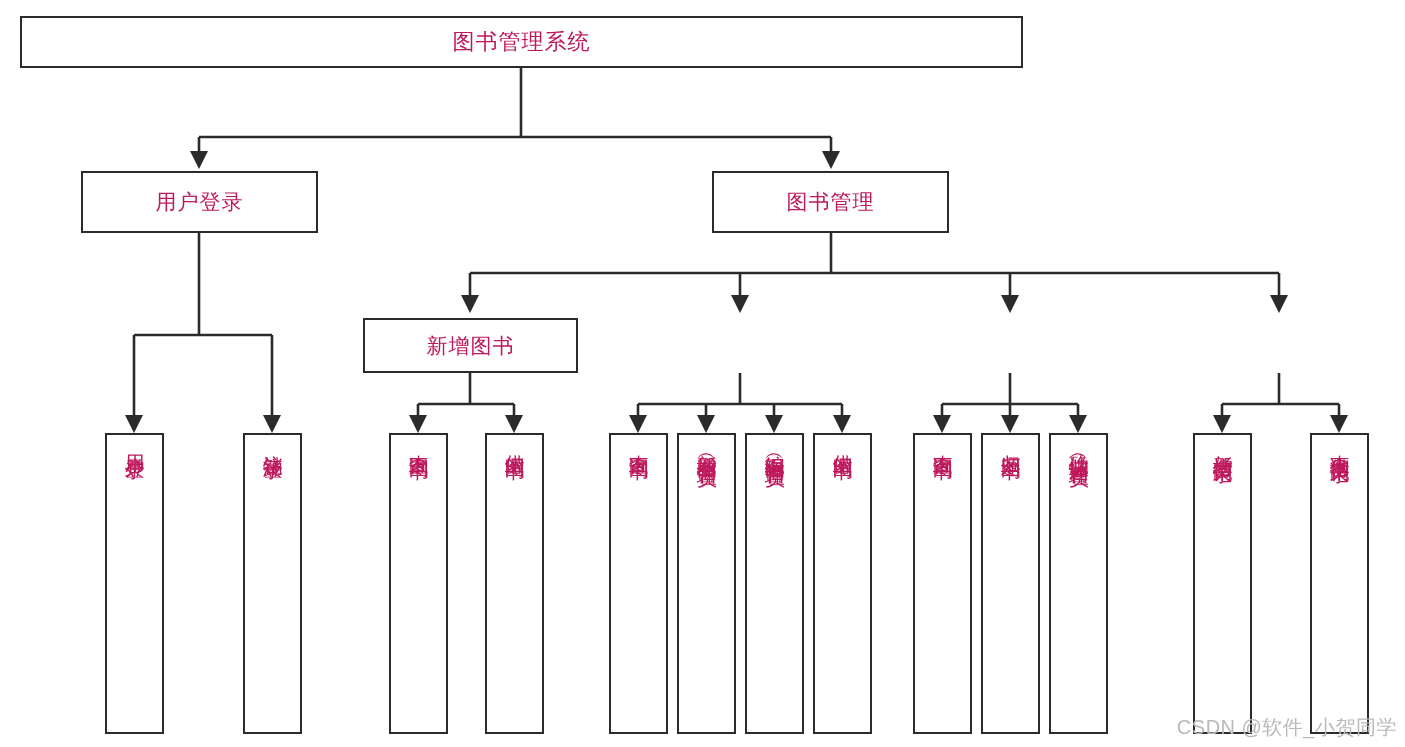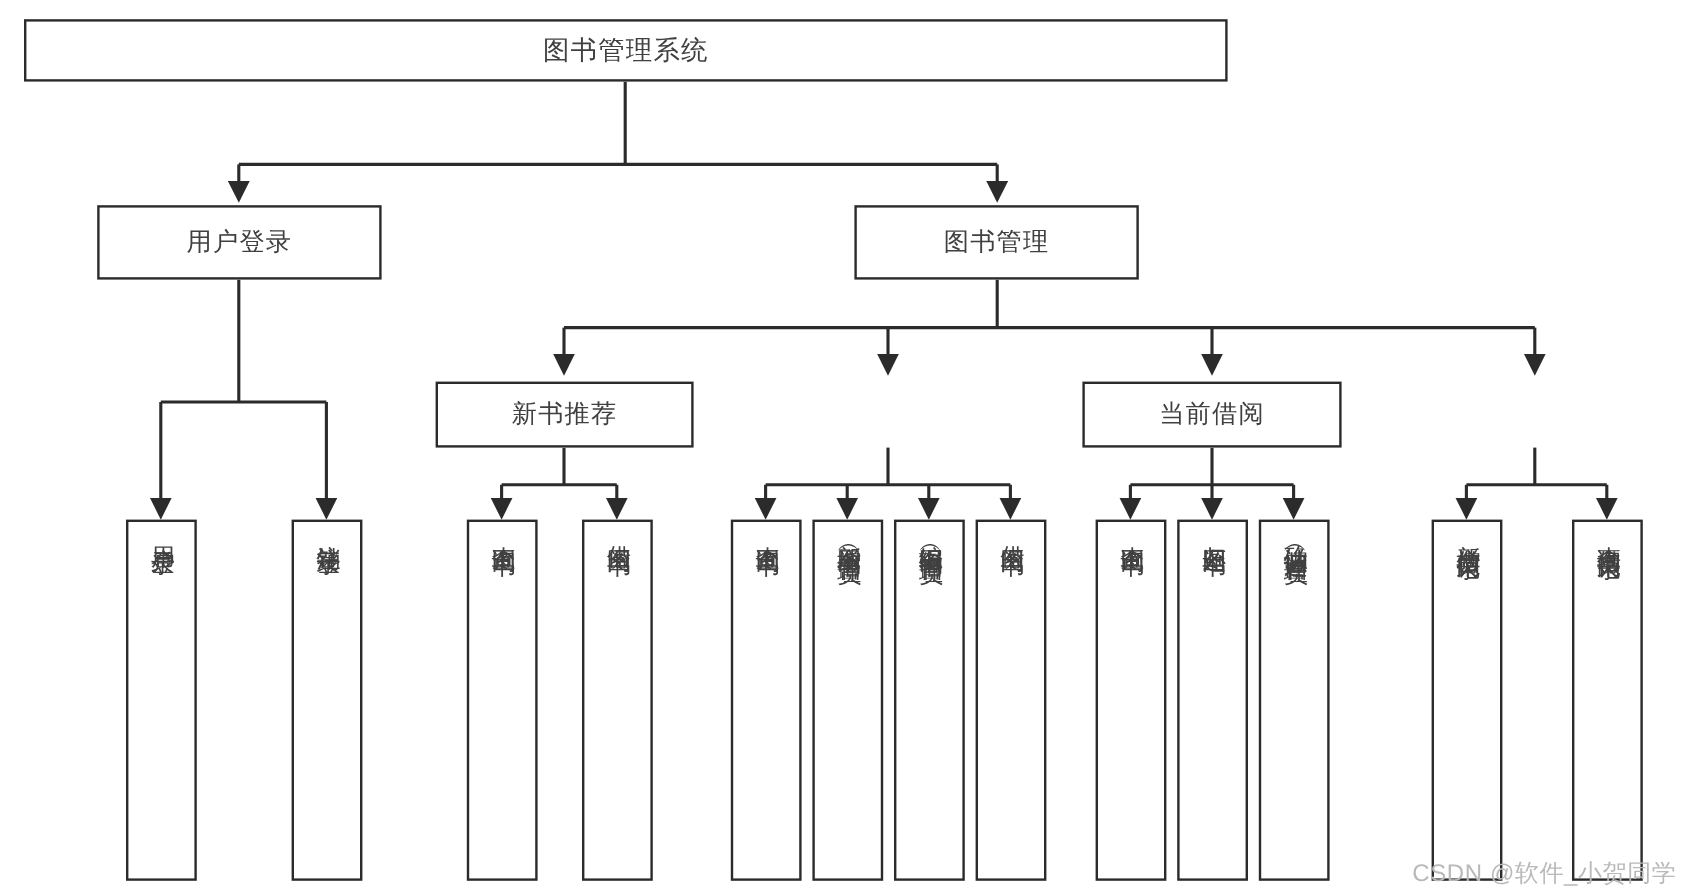--- a/index.html
+++ b/index.html
@@ -26,21 +26,21 @@
     pointer-events: none;
   }
   .node {
     position: absolute;
     box-sizing: border-box;
     background: #ffffff;
     border: 2px solid #2b2b2b;
     display: flex;
     align-items: center;
     justify-content: center;
-    color: #404040;
+    color: #be185d;
     z-index: 2;
   }
   .node .label {
     display: block;
     text-align: center;
     line-height: 1.12;
   }
   
   .node.h .label {
     font-size: 21px;
@@ -137,24 +137,21 @@
   </div>
 
   <div class="node h" style="left:81px; top:171px; width:237px; height:62px;">
     <span class="label">用户登录</span>
   </div>
   <div class="node h" style="left:712px; top:171px; width:237px; height:62px;">
     <span class="label">图书管理</span>
   </div>
 
   <div class="node h" style="left:363px; top:318px; width:215px; height:55px;">
-    <span class="label">新书推荐</span>
-  </div>
-  <div class="node h" style="left:902px; top:318px; width:216px; height:55px;">
-    <span class="label">当前借阅</span>
+    <span class="label">新增图书</span>
   </div>
 
   <div class="node v" style="left:105px; top:433px; width:59px; height:301px;">
     <span class="label">用户登录</span>
   </div>
   <div class="node v" style="left:243px; top:433px; width:59px; height:301px;">
     <span class="label">注销登录</span>
   </div>
 
   <div class="node v" style="left:389px; top:433px; width:59px; height:301px;">

